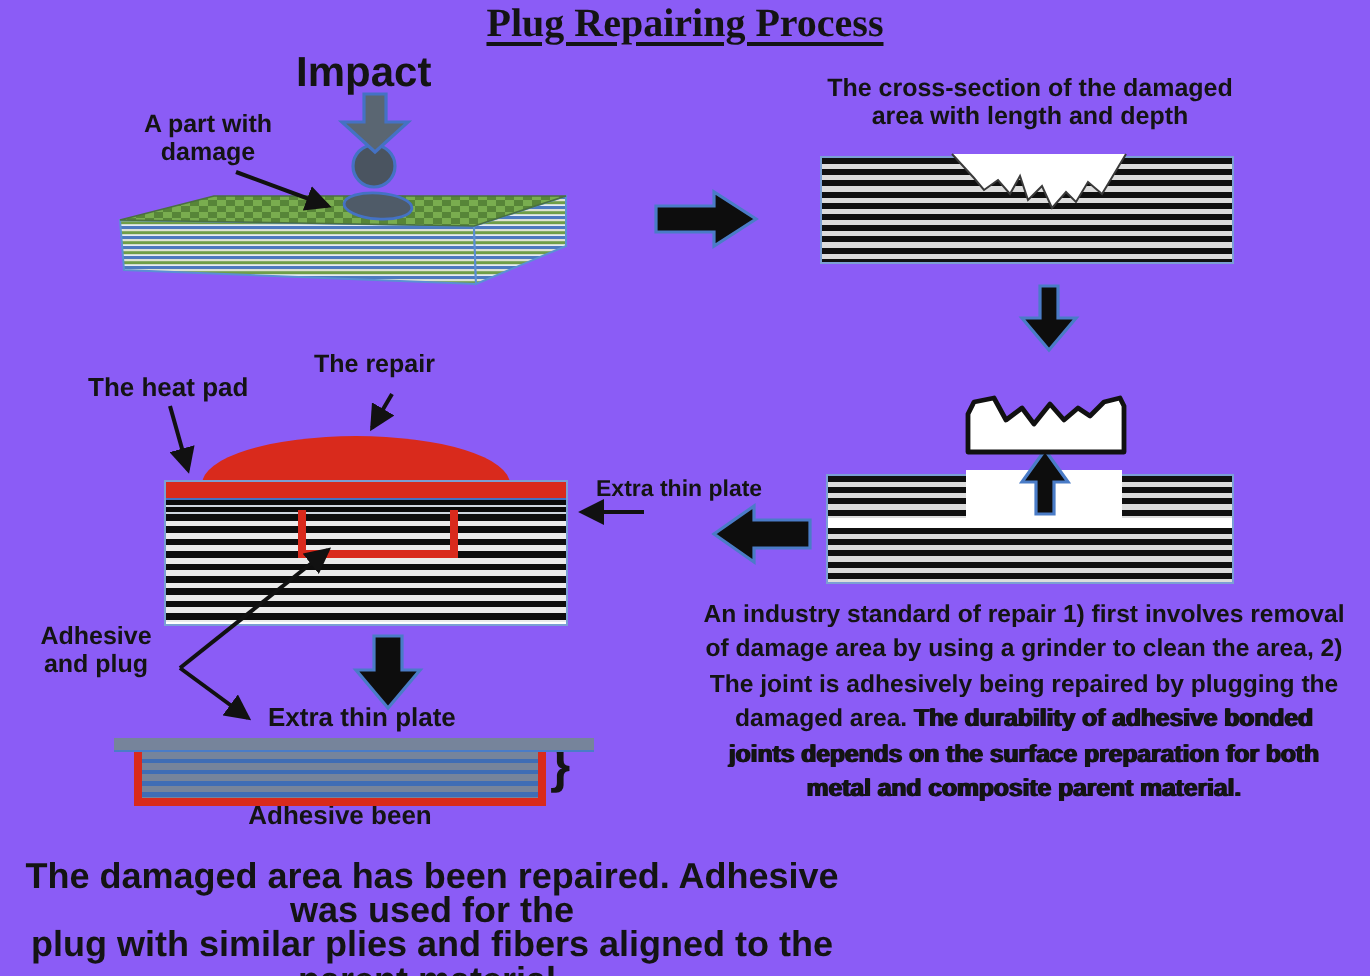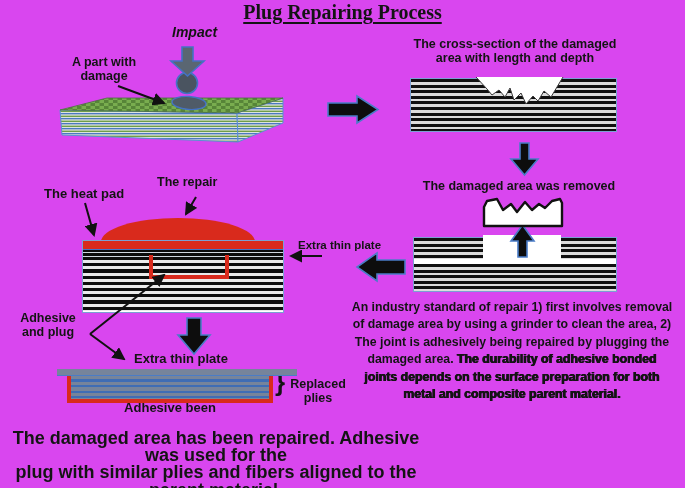--- a/index.html
+++ b/index.html
@@ -1,28 +1,28 @@
 <!DOCTYPE html>
 <html><head>
 <meta charset="utf-8">
 <style>
   html,body{margin:0;padding:0;background:#ffffff;}
   #stage{
-    position:relative;width:685px;height:488px;background:#d946ef;overflow:hidden;
+    position:relative;width:685px;height:488px;background:#8b5cf6;overflow:hidden;
     font-family:"Liberation Sans",sans-serif;color:#141414;
   }
   .abs{position:absolute;}
   .lbl{position:absolute;font-weight:bold;white-space:pre-line;line-height:1.12;}
   .ctr{text-align:center;}
   #title{
     top:1px;left:0;width:685px;text-align:center;
     font-family:"Liberation Serif",serif;font-size:20px;font-weight:bold;
     text-decoration:underline;text-decoration-thickness:2px;text-underline-offset:3px;
   }
-  #impact-label{left:148px;top:25px;font-size:14px;font-style:italic;white-space:nowrap;margin-left:24px;}
+  #impact-label{left:148px;top:25px;font-size:21px;white-space:nowrap;}
   #damage-label{left:64px;top:55px;width:80px;font-size:12.5px;}
   #cs-caption{left:390px;top:37px;width:250px;font-size:12.5px;}
   #removed-caption{left:405px;top:179px;width:228px;font-size:12.5px;}
   #heatpad-label{left:44px;top:187px;font-size:13px;white-space:nowrap;}
   #vacuum-label{left:157px;top:175px;font-size:12.5px;white-space:nowrap;}
   #etp-mid-label{left:298px;top:239px;font-size:11.5px;white-space:nowrap;}
   #adhesive-plug-label{left:12px;top:311px;width:72px;font-size:12.5px;}
   #etp-bottom-label{left:134px;top:352px;font-size:13px;white-space:nowrap;}
   #film-label{left:105px;top:401px;width:130px;font-size:13px;}
   #brace{left:275px;top:369px;font-size:26px;font-weight:bold;line-height:1;}
@@ -57,31 +57,28 @@
 <body>
 
 <div id="stage">
 
   <div id="title" class="lbl">Plug Repairing Process</div>
   <div id="impact-label" class="lbl">Impact</div>
   <div id="cs-caption" class="lbl ctr">The cross-section of the damaged
 area with length and depth</div>
   <div id="damage-label" class="lbl ctr">A part with
 damage</div>
-  <div id="removed-caption" class="lbl ctr">The damaged area was removed</div>
   <div id="heatpad-label" class="lbl">The heat pad</div>
   <div id="vacuum-label" class="lbl">The repair</div>
   <div id="etp-mid-label" class="lbl">Extra thin plate</div>
   <div id="adhesive-plug-label" class="lbl ctr">Adhesive
 and plug</div>
   <div id="etp-bottom-label" class="lbl">Extra thin plate</div>
   <div id="film-label" class="lbl ctr">Adhesive been</div>
   <div id="brace" class="lbl">}</div>
-  <div id="replaced-label" class="lbl ctr">Replaced
-plies</div>
   <div id="industry-note" class="lbl ctr"><span>An industry standard of repair 1) first involves removal
 of damage area by using a grinder to clean the area, 2)
 The joint is adhesively being repaired by plugging the
 damaged area. </span><span class="bolder">The durability of adhesive bonded
 joints depends on the surface preparation for both
 metal and composite parent material.</span></div>
   <div id="summary" class="lbl ctr">The damaged area has been repaired. Adhesive was used for the
 plug with similar plies and fibers aligned to the parent material.
 The plug was placed inside the composite damaged area</div>
 

